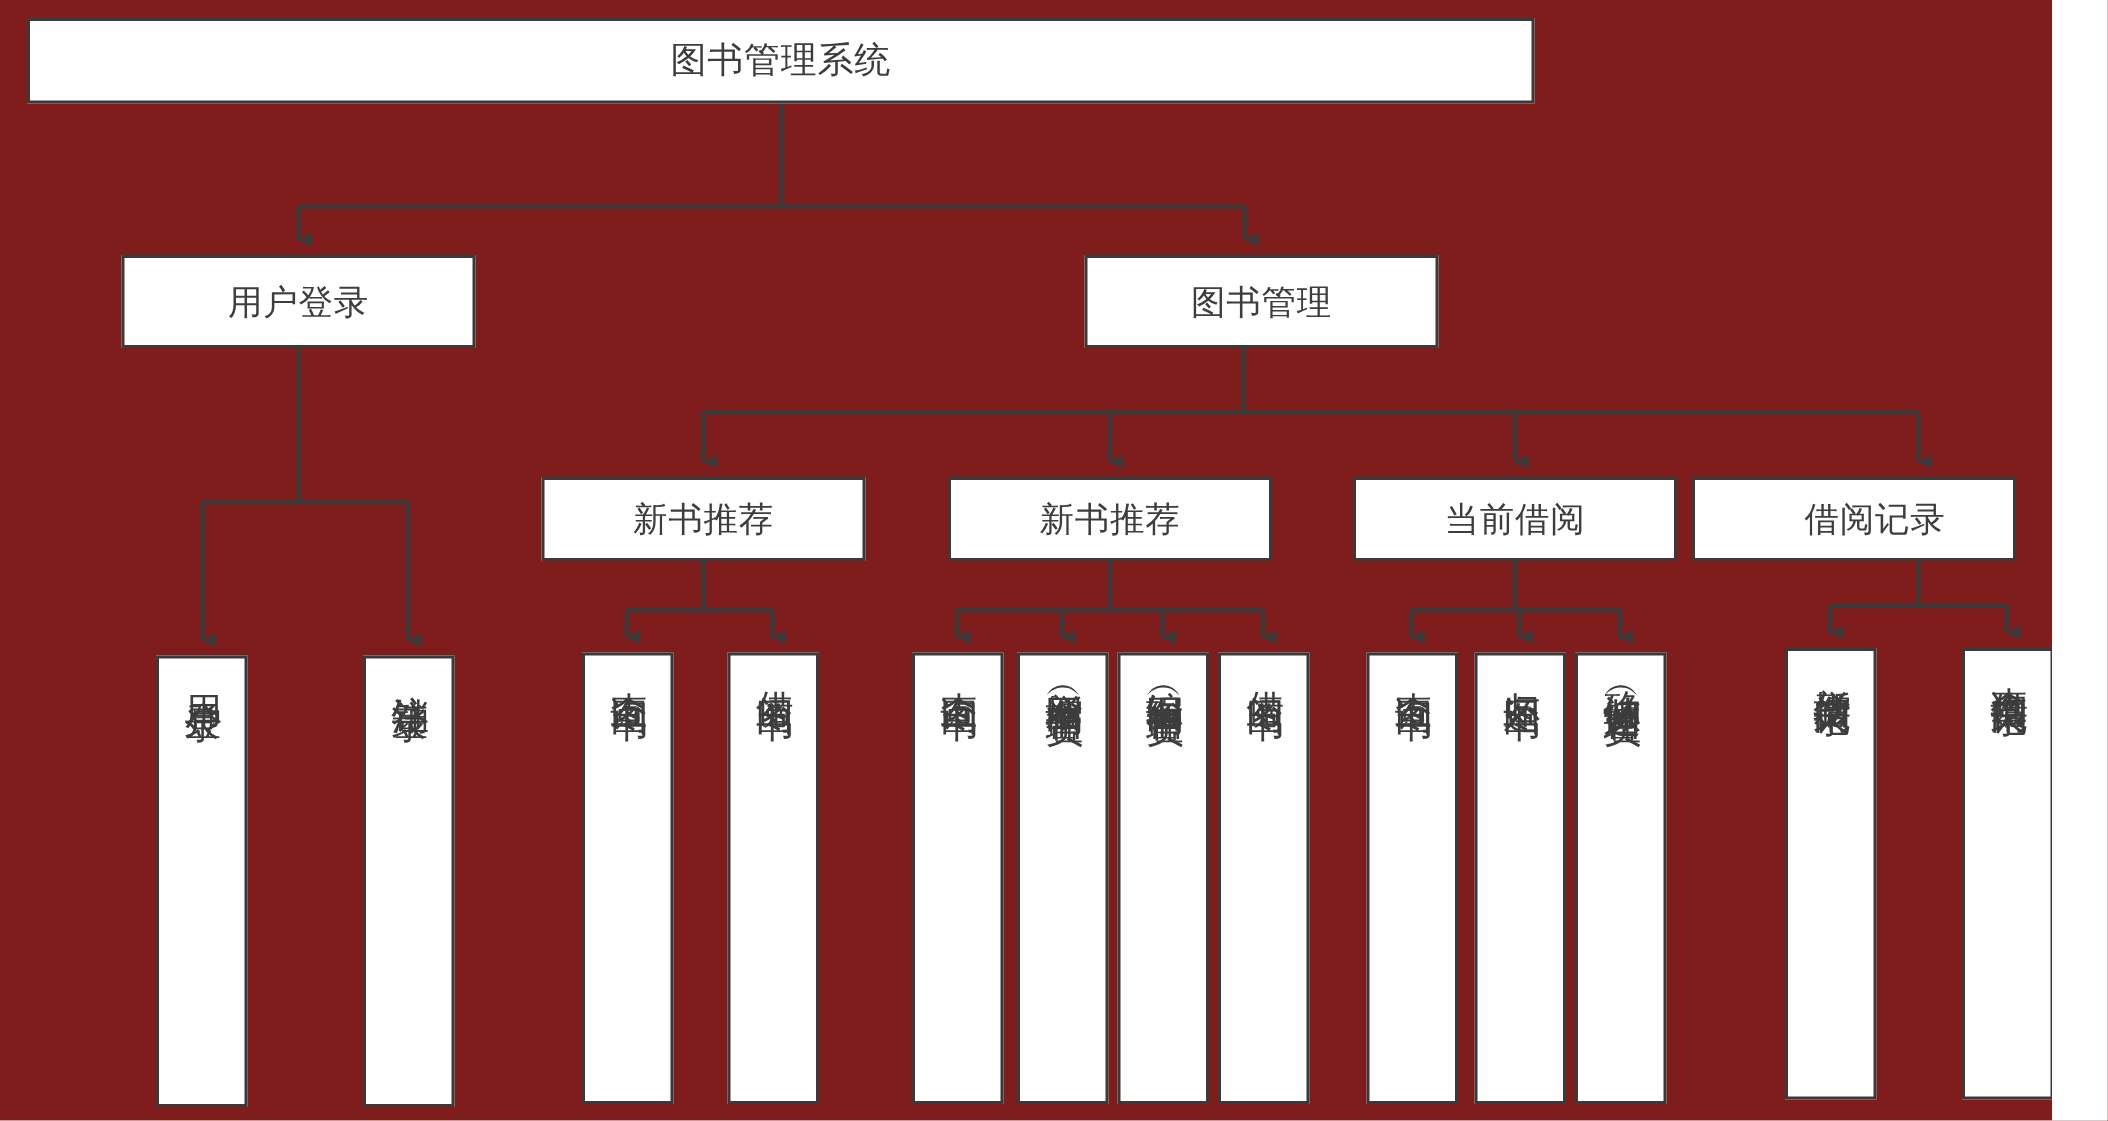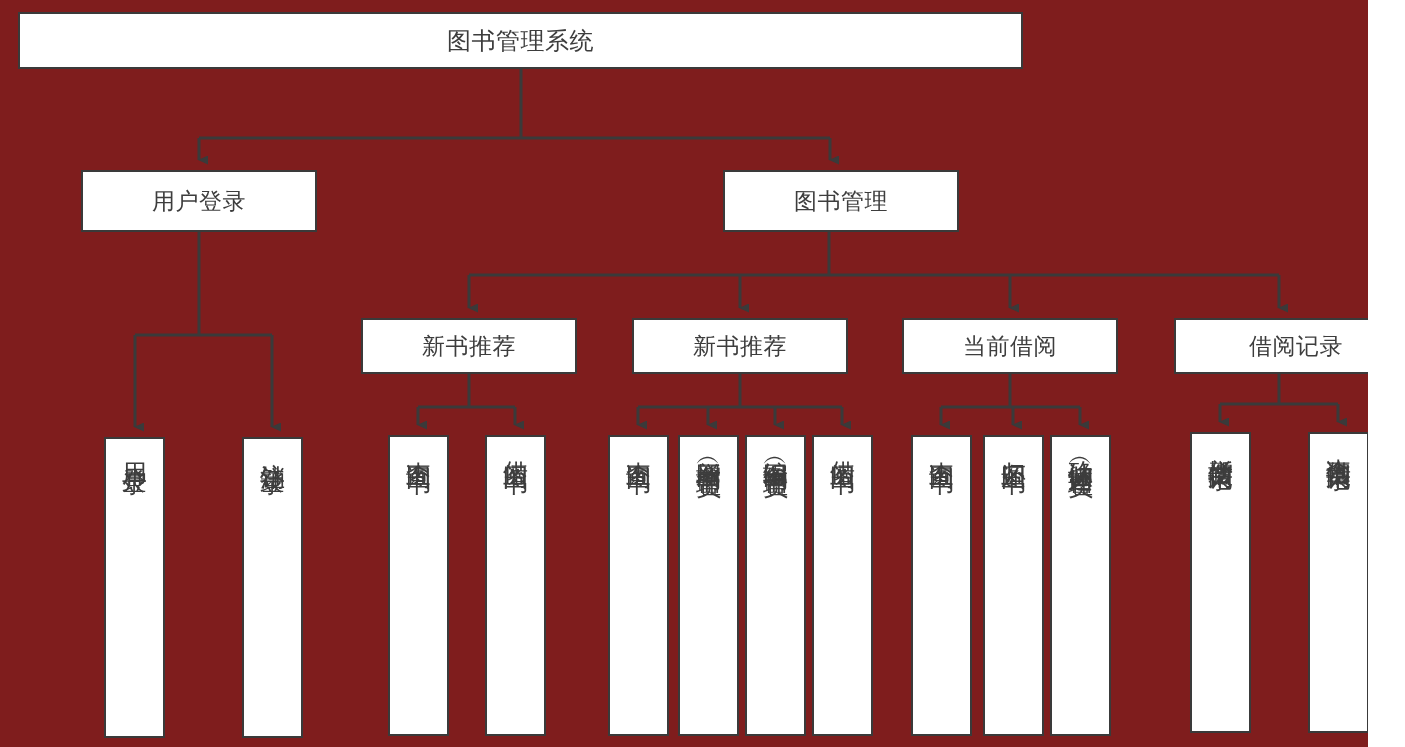--- a/index.html
+++ b/index.html
@@ -144,21 +144,21 @@
   </div>
 
   <div class="node horiz" style="left:632px; top:318px; width:216px; height:56px;">
     <span class="label">新书推荐</span>
   </div>
 
   <div class="node horiz" style="left:902px; top:318px; width:216px; height:56px;">
     <span class="label">当前借阅</span>
   </div>
 
-  <div class="node horiz" style="left:1174px; top:318px; width:216px; height:56px;padding-left:28px;">
+  <div class="node horiz" style="left:1128px; top:318px; width:216px; height:56px;padding-left:28px;">
     <span class="label">借阅记录</span>
   </div>
 
   <div class="node vert" style="left:104px; top:437px; width:61px; height:301px;">
     <span class="label">用户登录</span>
   </div>
 
   <div class="node vert" style="left:242px; top:437px; width:61px; height:301px;">
     <span class="label">注销登录</span>
   </div>

